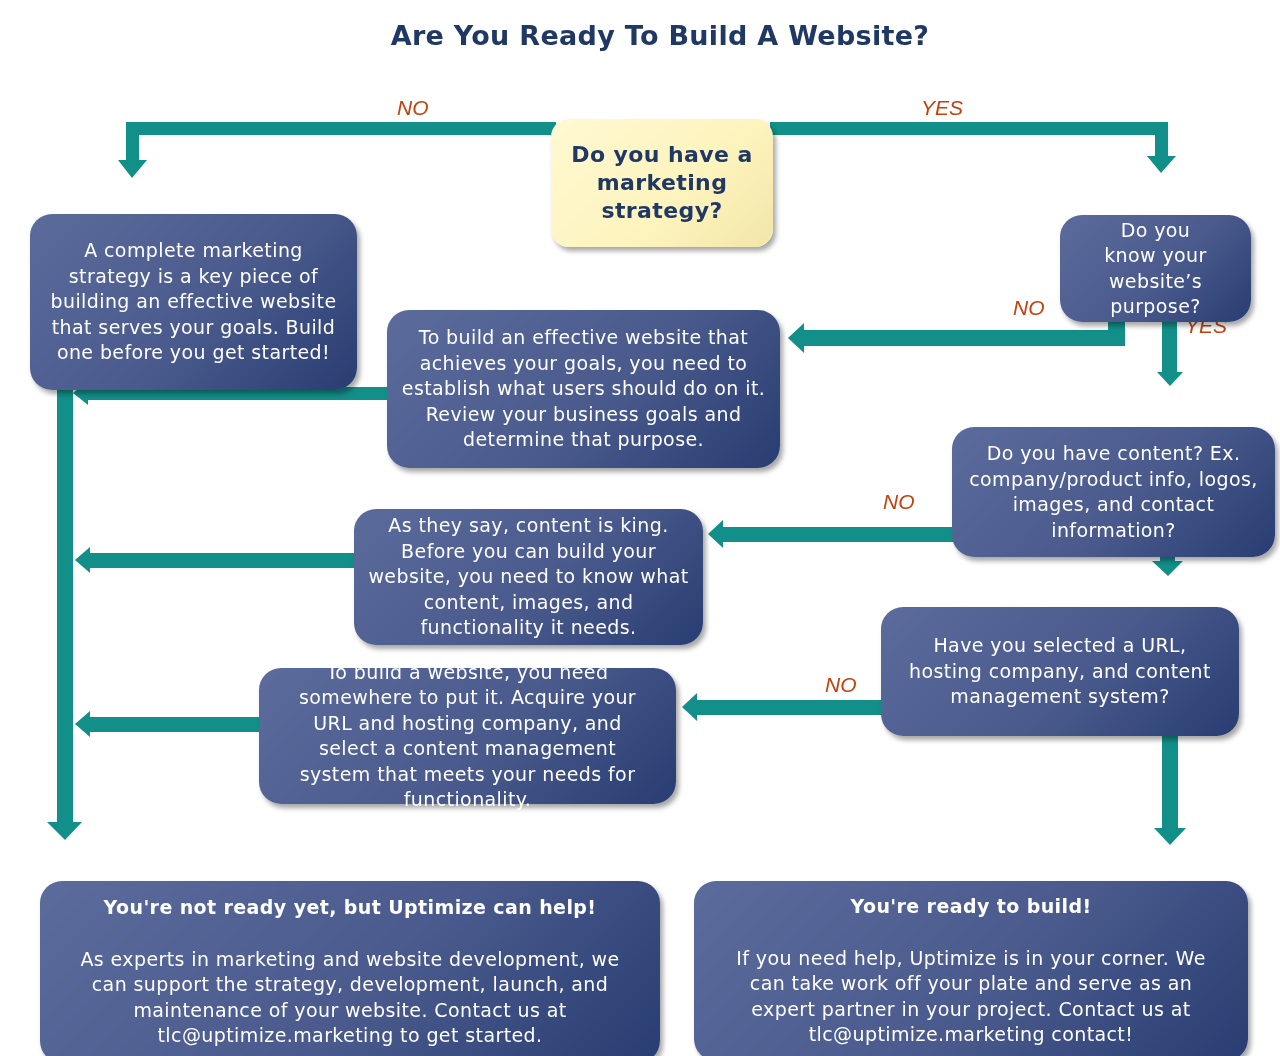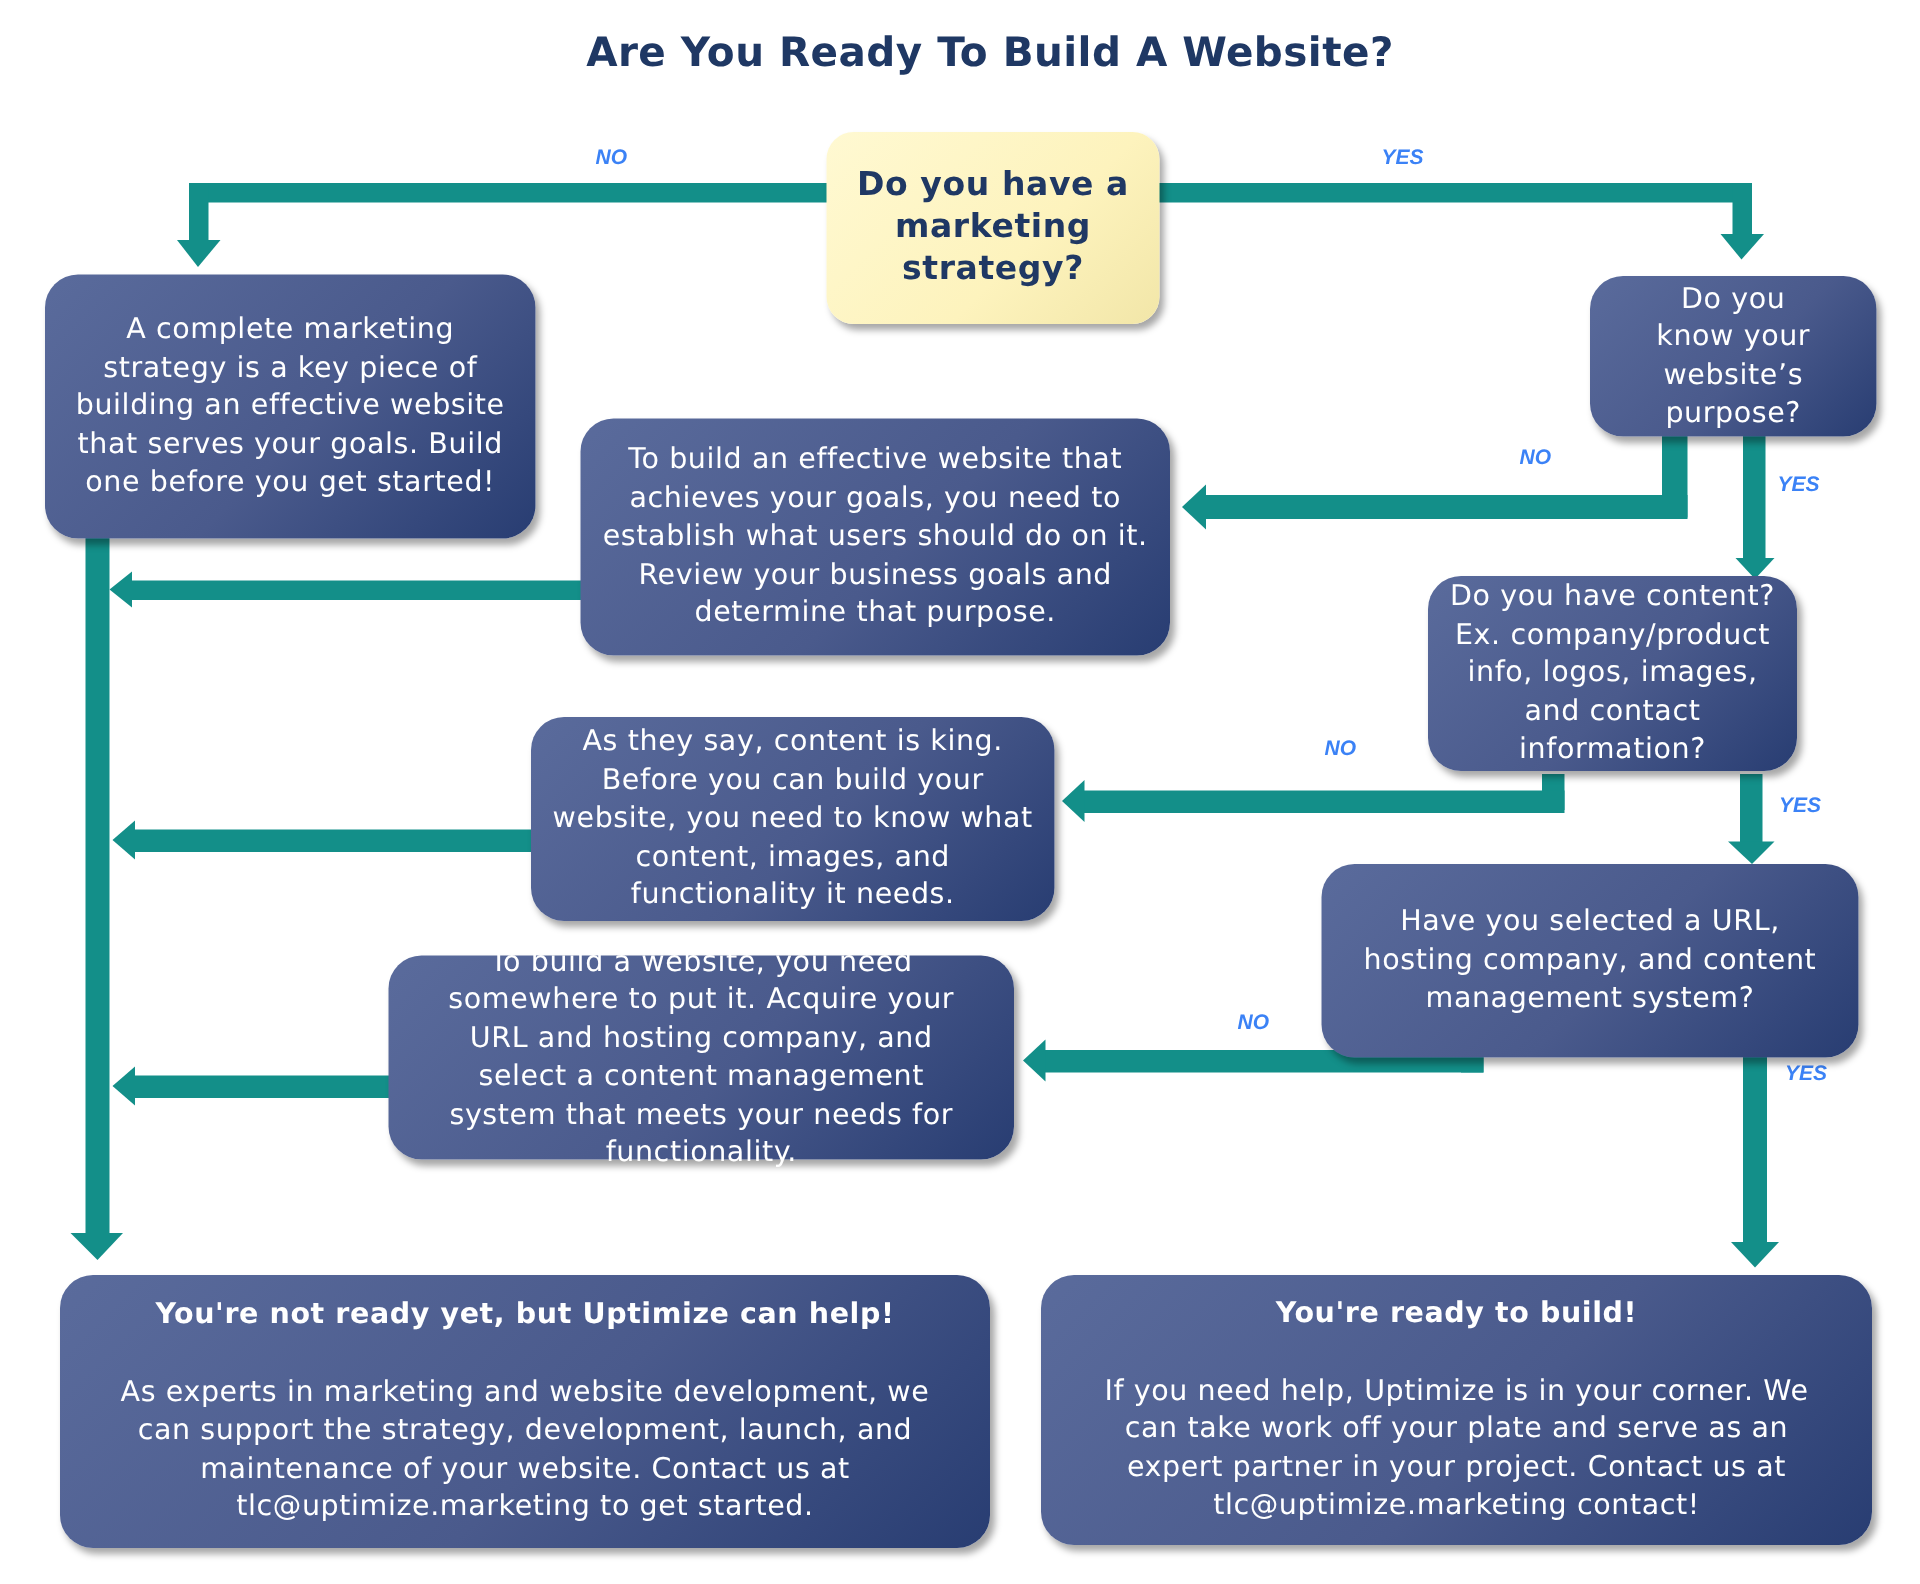--- a/index.html
+++ b/index.html
@@ -1,26 +1,26 @@
 <!DOCTYPE html>
 <html><head>
 <meta charset="utf-8">
 <style>
   html, body { margin:0; padding:0; background:#ffffff; }
   body { width:1280px; height:1056px; position:relative; overflow:hidden; font-family:"DejaVu Sans", sans-serif; }
   .title { position:absolute; left:0; top:20px; width:1320px; text-align:center; font-weight:bold; font-size:27px; color:#1f3864; letter-spacing:0.3px; }
   .box { position:absolute; box-sizing:border-box; border-radius:22px; color:#fff; text-align:center;
          background:linear-gradient(135deg,#5a6b9c 0%,#4a5a8c 55%,#283d72 100%);
          box-shadow:3px 4px 5px rgba(0,0,0,0.35); display:flex; align-items:center; justify-content:center;
-         font-size:19px; line-height:25.5px; padding:6px 14px; letter-spacing:0.4px; }
+         font-size:19px; line-height:25.5px; padding:6px 14px; letter-spacing:0.4px;margin-top:31px; }
   .start { background:linear-gradient(135deg,#fff9d2 0%,#fdf3bd 60%,#f2e6a8 100%); color:#1f3864; font-weight:bold; font-size:22px; line-height:28px; border-radius:18px; }
   .end { flex-direction:column; font-size:19px; line-height:25.5px; }
   .end .head { font-weight:bold; margin-bottom:26px; }
   .end a { color:#fff; }
-  .lbl { position:absolute; color:#3b82f6; font-weight:bold; font-style:italic; font-size:14px; font-family:"Liberation Sans", sans-serif; }
+  .lbl { position:absolute; color:#c2410c; font-weight:normal; font-style:italic; font-size:21px; font-family:"Liberation Sans", sans-serif; }
   svg.arrows { position:absolute; left:0; top:0; }
 </style>
 </head>
 <body>
 
 <div class="title">Are You Ready To Build A Website?</div>
 
 <svg class="arrows" width="1280" height="1056">
   <g fill="#138f89">
 
@@ -75,21 +75,21 @@
 <div class="lbl" style="left:1190px;top:707px;">YES</div>
 
 <div class="box start" style="left:551px;top:88px;width:222px;height:128px;padding:6px 20px;">Do you have a marketing strategy?</div>
 
 <div class="box" style="left:30px;top:183px;width:327px;height:176px;padding:6px 18px;">A complete marketing strategy is a key piece of building an effective website that serves your goals. Build one before you get started!</div>
 
 <div class="box" style="left:1060px;top:184px;width:191px;height:107px;padding:6px 32px;">Do you know your website’s purpose?</div>
 
 <div class="box" style="left:387px;top:279px;width:393px;height:158px;padding:6px 12px;">To build an effective website that achieves your goals, you need to establish what users should do on it. Review your business goals and determine that purpose.</div>
 
-<div class="box" style="left:952px;top:384px;width:246px;height:130px;padding:6px 10px;">Do you have content? Ex. company/product info, logos, images, and contact information?</div>
+<div class="box" style="left:952px;top:396px;width:323px;height:130px;padding:6px 10px;">Do you have content? Ex. company/product info, logos, images, and contact information?</div>
 
 <div class="box" style="left:354px;top:478px;width:349px;height:136px;padding:6px 14px;">As they say, content is king. Before you can build your website, you need to know what content, images, and functionality it needs.</div>
 
 <div class="box" style="left:881px;top:576px;width:358px;height:129px;padding:6px 14px;">Have you selected a URL, hosting company, and content management system?</div>
 
 <div class="box" style="left:259px;top:637px;width:417px;height:136px;padding:6px 30px;">To build a website, you need somewhere to put it. Acquire your URL and hosting company, and select a content management system that meets your needs for functionality.</div>
 
 <div class="box end" style="left:40px;top:850px;width:620px;height:182px;padding:6px 22px;">
   <div class="head">You're not ready yet, but Uptimize can help!</div>
   <div>

